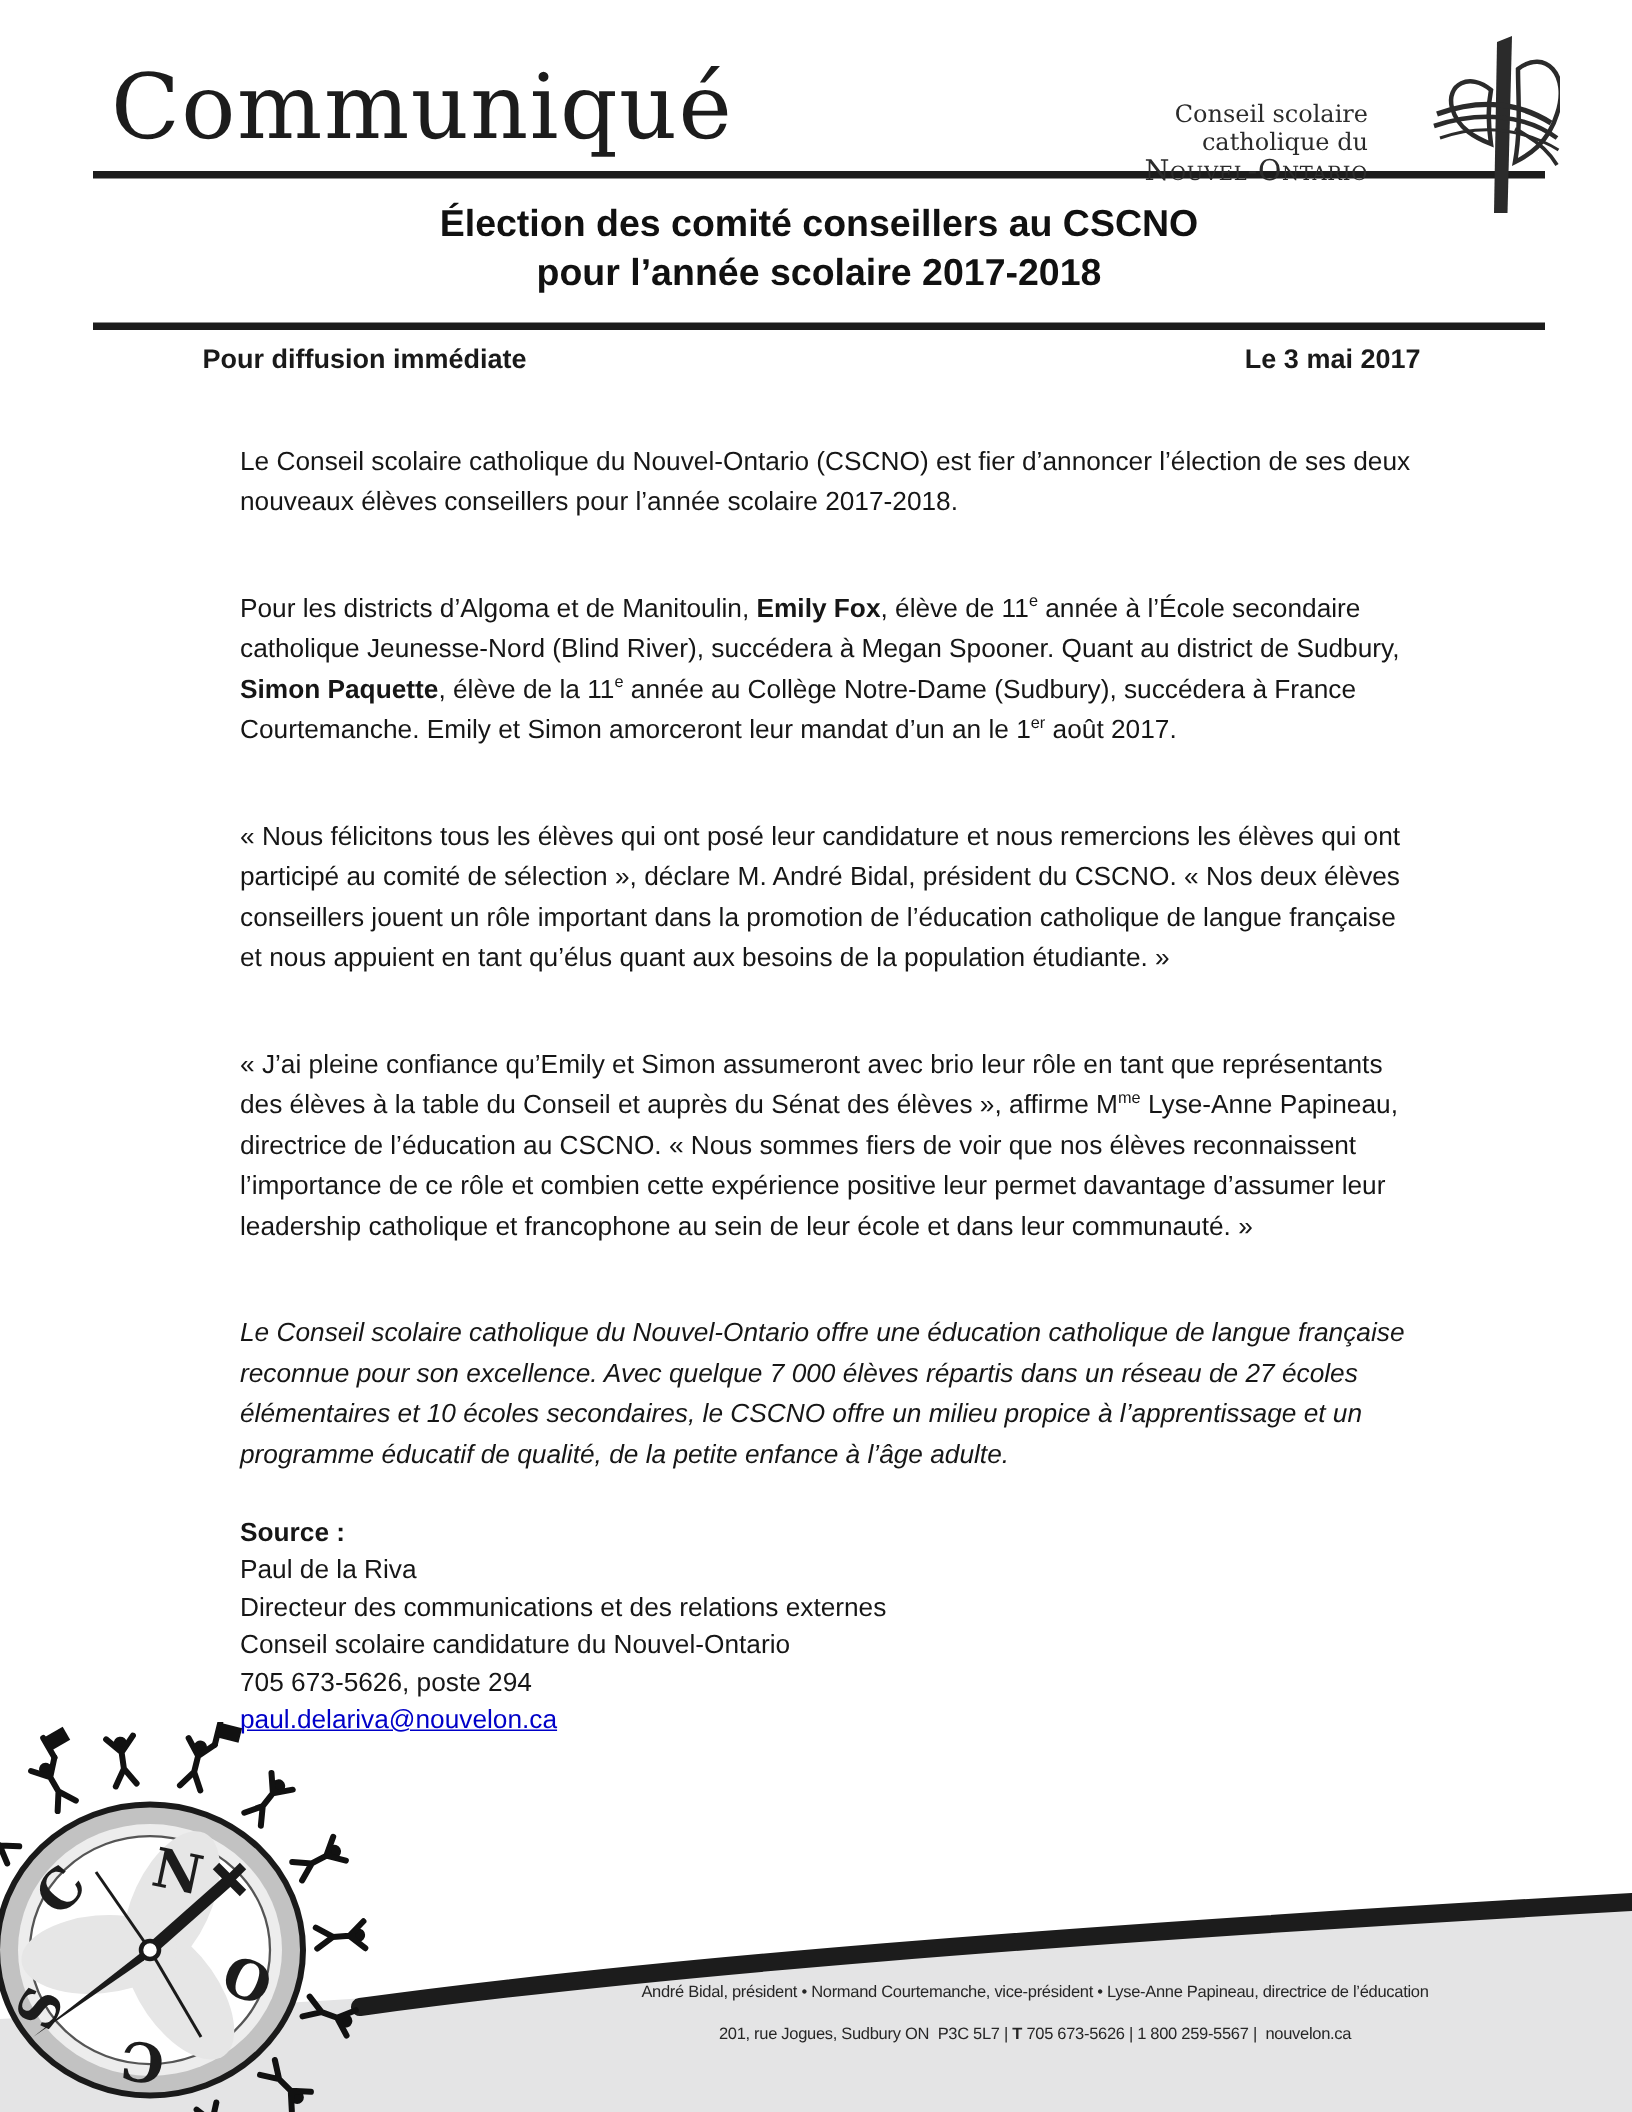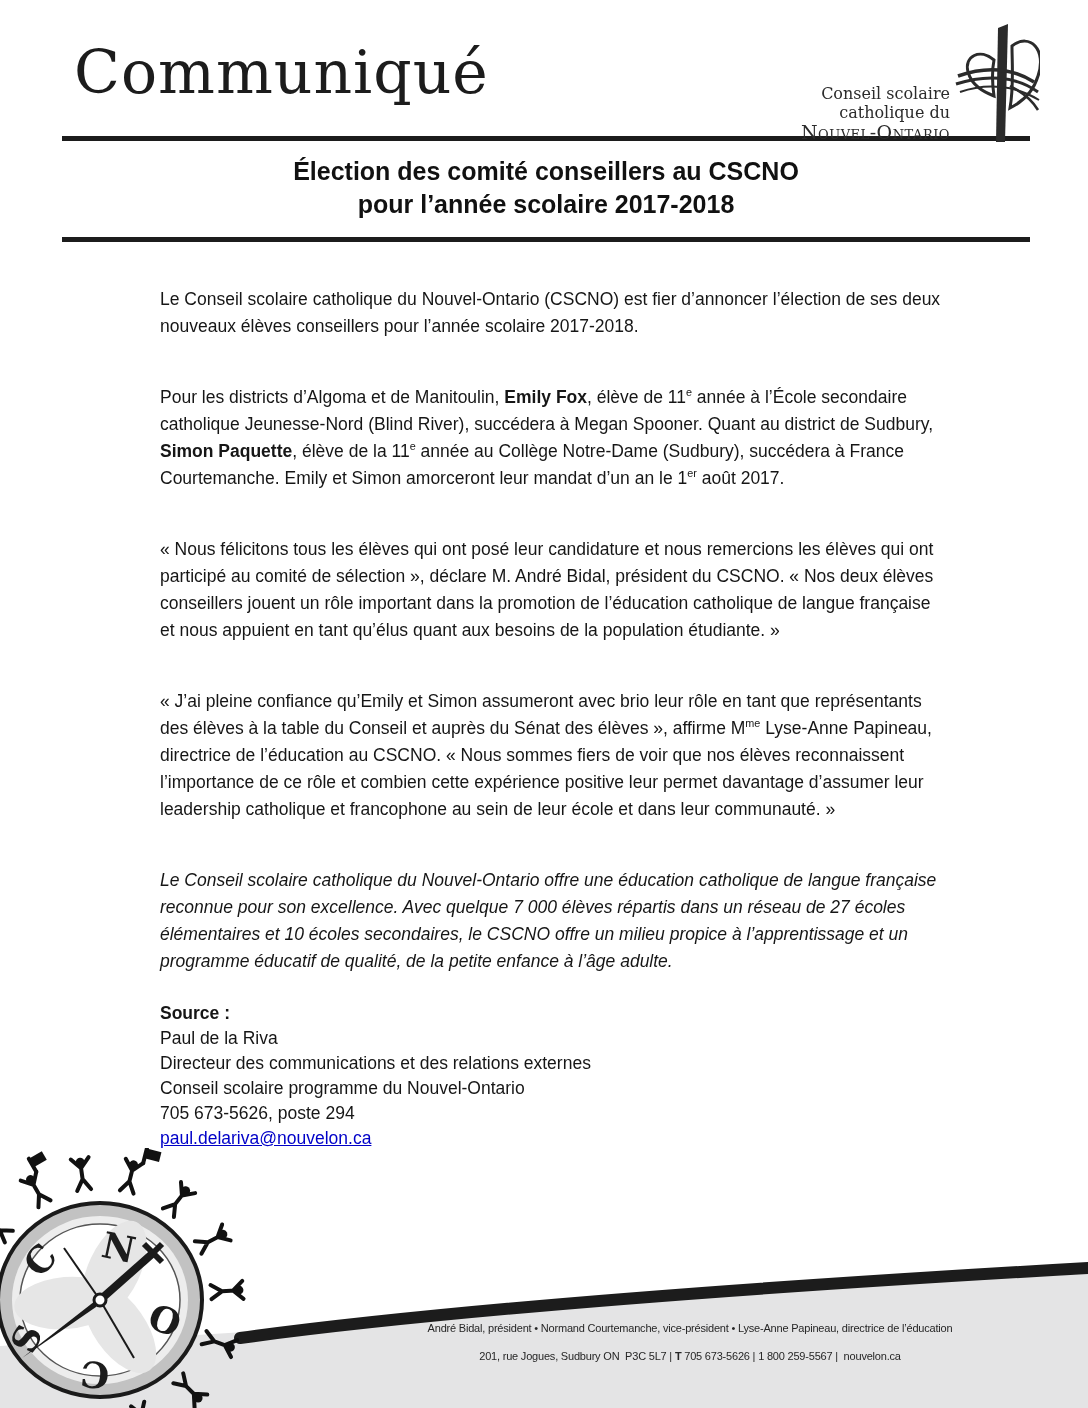--- a/index.html
+++ b/index.html
@@ -2,27 +2,27 @@
 <html><head>
 <meta charset="utf-8">
 <style>
   * { margin:0; padding:0; box-sizing:border-box; }
   html,body { background:#ffffff; }
   body {
     width:1088px; height:1408px; position:relative; overflow:hidden;
     font-family:"Liberation Sans", sans-serif; color:#1a1a1a;
   }
   
-  .masthead-row { position:relative; height:136px; }
+  .masthead-row { position:relative; height:114px; }
   .masthead {
     position:absolute; left:74px; top:42px;
     font-family:"DejaVu Serif", serif; font-weight:500;
     font-size:60px; letter-spacing:1px; color:#1c1c1c; line-height:1;
   }
-  .logo { position:absolute; top:24px; right:48px; display:flex; align-items:flex-end; }
+  .logo { position:absolute; top:24px; right:48px; display:flex; align-items:flex-start;gap:38px; }
   .logo-text {
     text-align:right; font-family:"DejaVu Serif", serif; color:#2b2b2b;
     font-size:16px; line-height:19px; padding-top:42px; margin-right:4px;
   }
   .logo-text .org { font-variant:small-caps; font-size:19px; letter-spacing:0.5px; margin-top:1px; }
   .rule { margin-left:62px; width:968px; height:5px; background:#1c1c1c; }
   .headline {
     margin:14px 0 16px 62px; width:968px; text-align:center;
     font-weight:bold; font-size:25px; line-height:33px; color:#111;
   }
@@ -73,34 +73,38 @@
 
   <div class="rule"></div>
 
   <div class="headline">
     <div>Élection des comité conseillers au CSCNO</div>
     <div>pour l’année scolaire 2017-2018</div>
   </div>
 
   <div class="rule"></div>
 
+  <div class="release-row">
+    <span>Pour diffusion immédiate</span>
+    <span>Le 3 mai 2017</span>
+  </div>
 </header>
 
 <main class="content">
   <p>Le Conseil scolaire catholique du Nouvel-Ontario (CSCNO) est fier d’annoncer l’élection de ses deux nouveaux élèves conseillers pour l’année scolaire 2017-2018.</p>
   <p><span>Pour les districts d’Algoma et de Manitoulin, </span><span style="font-weight: bold;">Emily Fox</span><span>, élève de 11</span><sup>e</sup><span> année à l’École secondaire catholique Jeunesse-Nord (Blind River), succédera à Megan Spooner. Quant au district de Sudbury, </span><span style="font-weight: bold;">Simon Paquette</span><span>, élève de la 11</span><sup>e</sup><span> année au Collège Notre-Dame (Sudbury), succédera à France Courtemanche. Emily et Simon amorceront leur mandat d’un an le 1</span><sup>er</sup><span> août 2017.</span></p>
   <p>« Nous félicitons tous les élèves qui ont posé leur candidature et nous remercions les élèves qui ont participé au comité de sélection », déclare M. André Bidal, président du CSCNO. « Nos deux élèves conseillers jouent un rôle important dans la promotion de l’éducation catholique de langue française et nous appuient en tant qu’élus quant aux besoins de la population étudiante. »</p>
   <p><span>« J’ai pleine confiance qu’Emily et Simon assumeront avec brio leur rôle en tant que représentants des élèves à la table du Conseil et auprès du Sénat des élèves », affirme M</span><sup>me</sup><span> Lyse-Anne Papineau, directrice de l’éducation au CSCNO. « Nous sommes fiers de voir que nos élèves reconnaissent l’importance de ce rôle et combien cette expérience positive leur permet davantage d’assumer leur leadership catholique et francophone au sein de leur école et dans leur communauté. »</span></p>
   <p class="italic">Le Conseil scolaire catholique du Nouvel-Ontario offre une éducation catholique de langue française reconnue pour son excellence. Avec quelque 7 000 élèves répartis dans un réseau de 27 écoles élémentaires et 10 écoles secondaires, le CSCNO offre un milieu propice à l’apprentissage et un programme éducatif de qualité, de la petite enfance à l’âge adulte.</p>
 
   <div class="source-block">
     <div class="source-label">Source :</div>
     <div>Paul de la Riva</div>
     <div>Directeur des communications et des relations externes</div>
-    <div>Conseil scolaire programme du Nouvel-Ontario</div>
+    <div>Conseil scolaire candidature du Nouvel-Ontario</div>
     <div>705 673-5626, poste 294</div>
     <a class="email-link" href="#">paul.delariva@nouvelon.ca</a>
   </div>
 </main>
 
 <svg class="footer-art" viewBox="0 0 1088 260" aria-hidden="true">
   <defs>
     <g id="person" stroke="#111" stroke-width="4" stroke-linecap="round" fill="none">
       <circle cx="0" cy="-27" r="4.5" fill="#111" stroke="none"></circle>
       <path d="M0,-23 L0,-10 M0,-21 L-9,-31 M0,-21 L9,-31 M0,-10 L-7,1 M0,-10 L7,1"></path>

